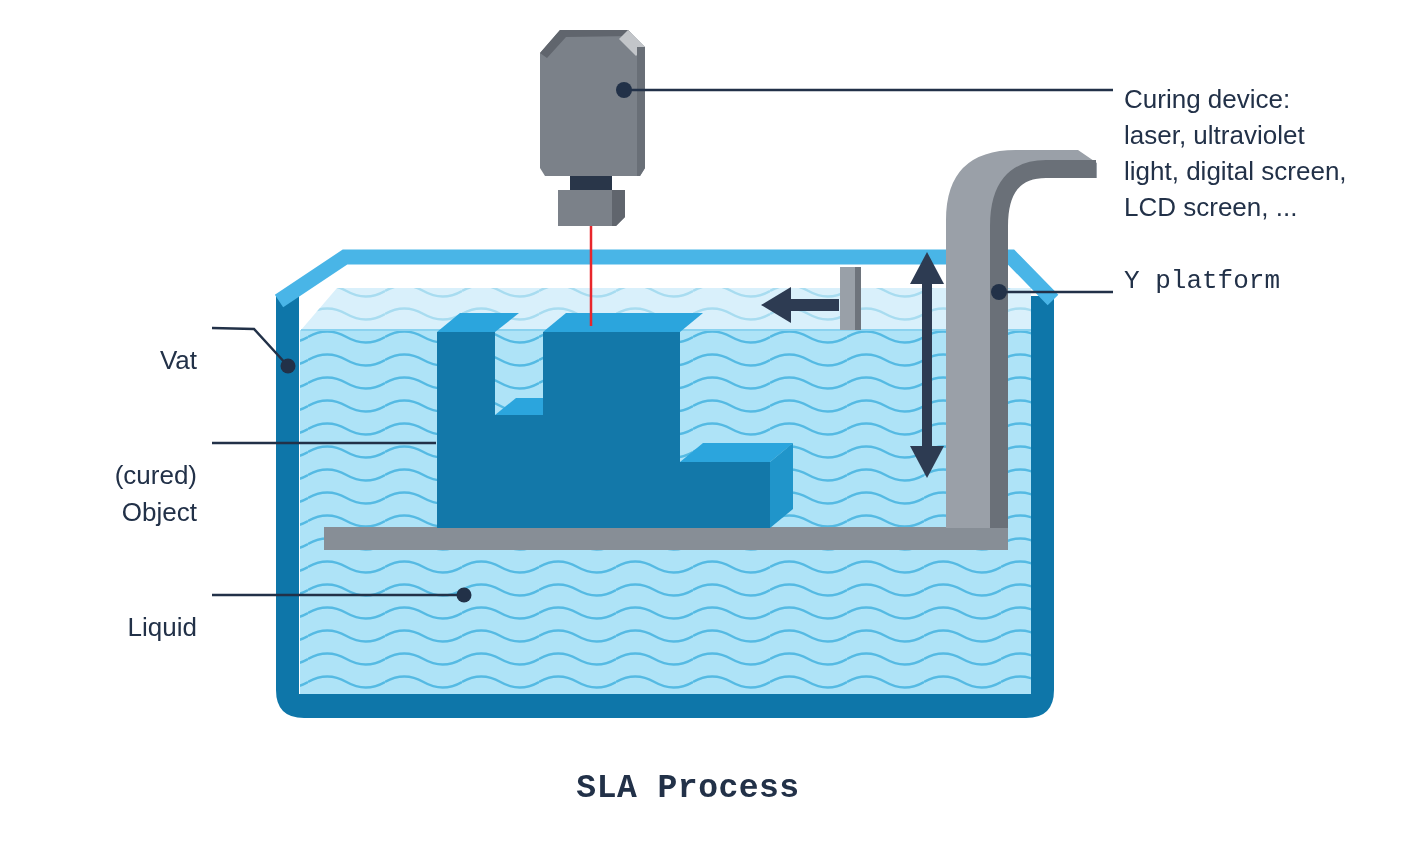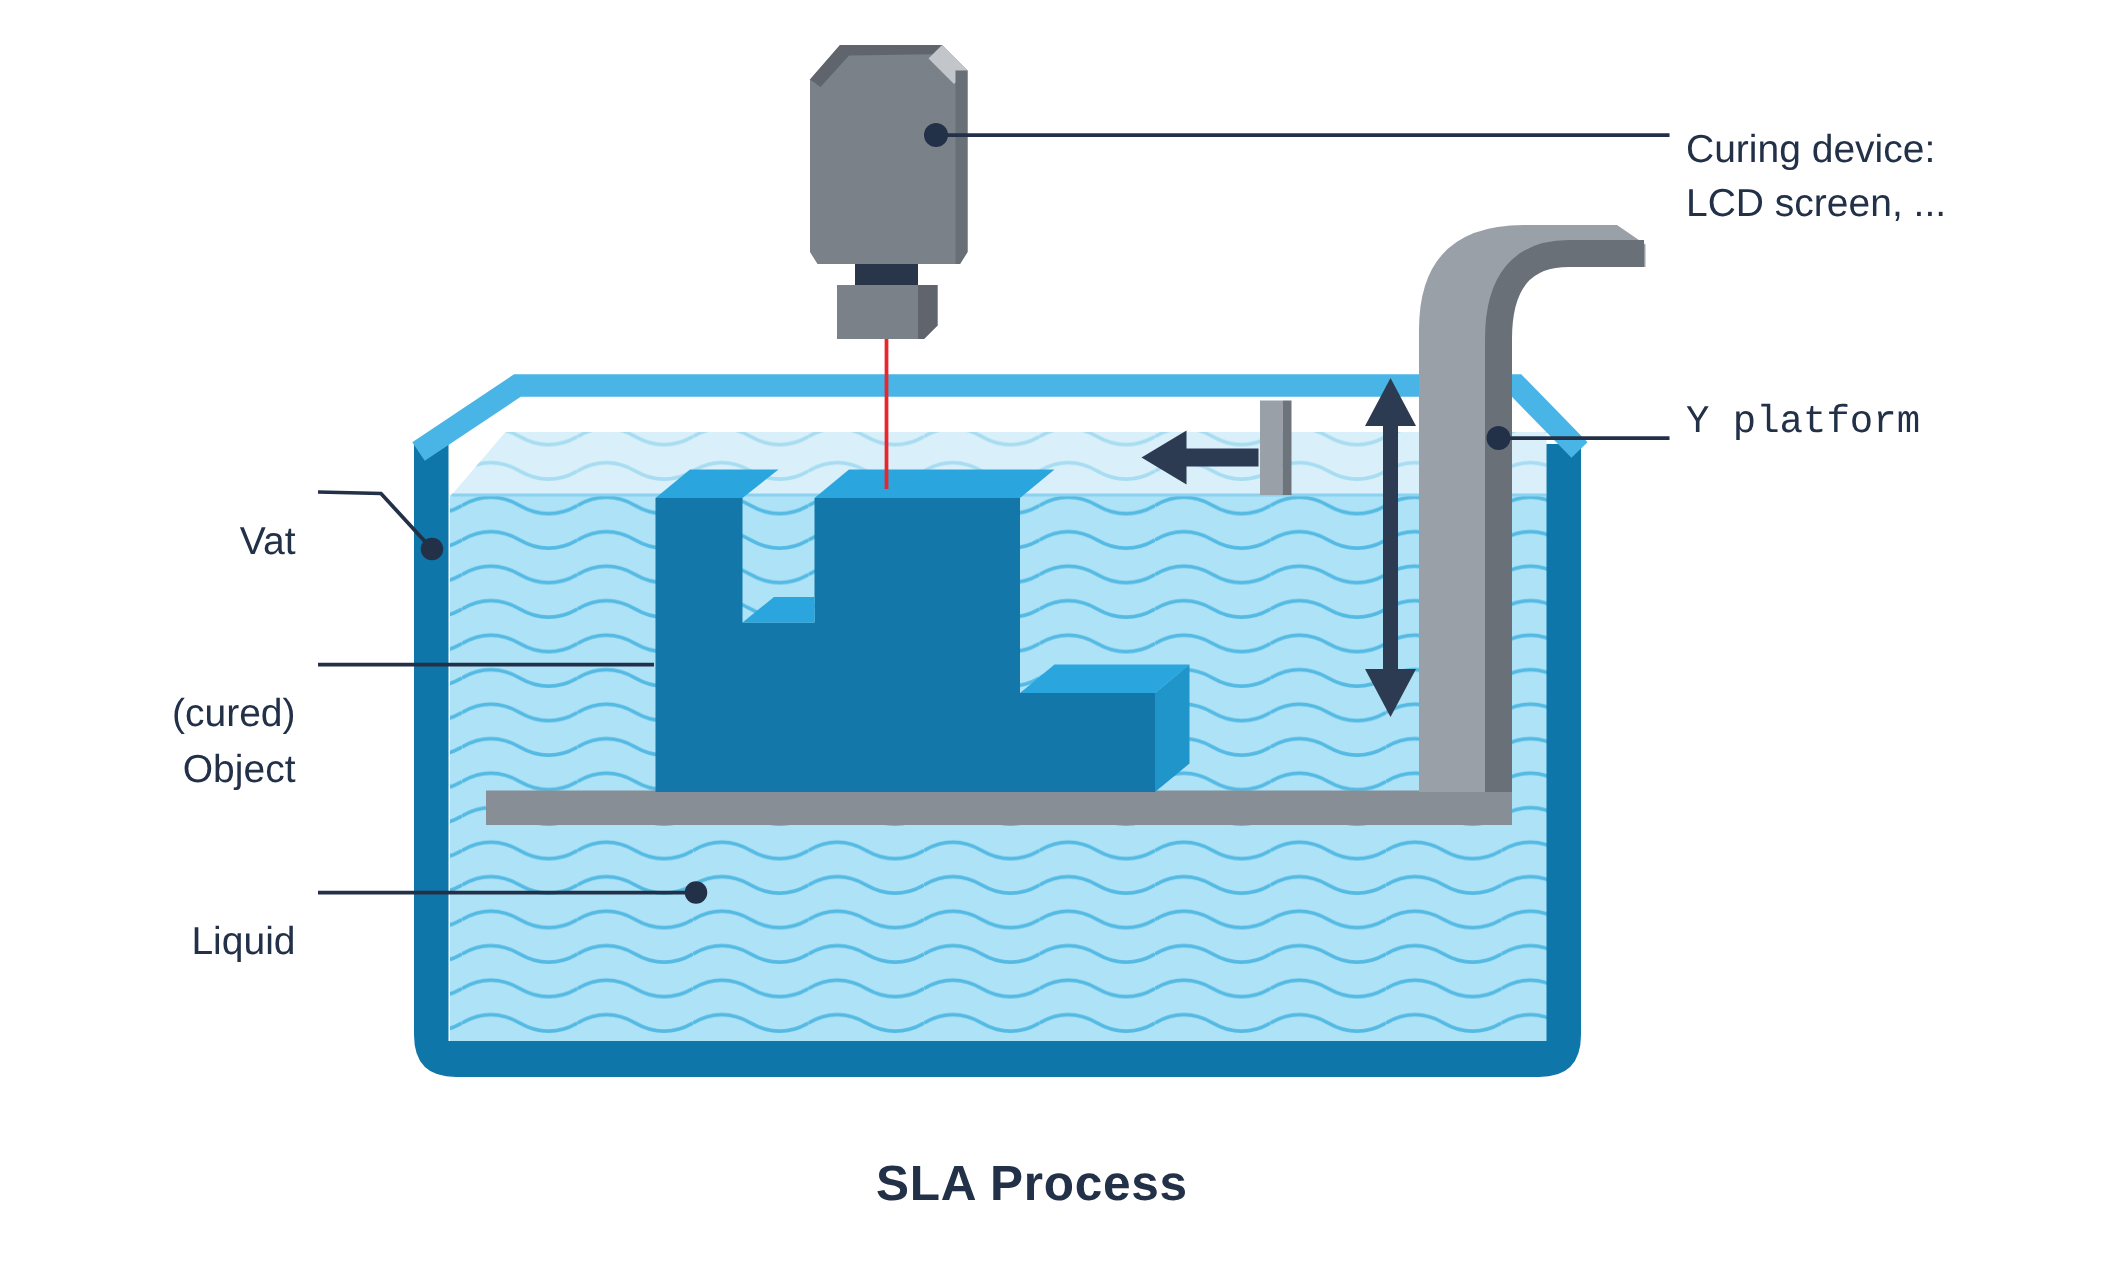--- a/index.html
+++ b/index.html
@@ -8,21 +8,21 @@
     overflow:hidden;font-family:"Liberation Sans",sans-serif;
   }
   .stage svg{position:absolute;left:0;top:0;}
   .lbl{
     position:absolute;color:var(--text,#223148);font-size:26px;line-height:36px;
     white-space:nowrap;
   }
   .lbl.right{text-align:right;margin-top:32px;}
   .title{
     position:absolute;color:var(--text,#223148);font-size:33px;font-weight:bold;
-    text-align:center;letter-spacing:.5px;
+    text-align:center;letter-spacing:.5px;font-family:Liberation Mono, monospace;
   }
 </style>
 </head>
 <body>
 
 <div class="stage">
 
   <svg width="1401" height="843" viewBox="0 0 1401 843">
     <defs>
       <pattern id="wavesMain" width="77" height="23" patternUnits="userSpaceOnUse">
@@ -101,20 +101,22 @@
     <g style="fill:var(--connector,#223148)">
       <circle cx="624" cy="90" r="8"></circle>
       <circle cx="999" cy="292" r="8"></circle>
       <circle cx="288" cy="366" r="7.5"></circle>
       <circle cx="464" cy="595" r="7.5"></circle>
     </g>
   </svg>
 
   <div class="lbl" style="left:1124px;top:81px;">
     <div>Curing device:</div>
+    <div>laser, ultraviolet</div>
+    <div>light, digital screen,</div>
     <div>LCD screen, ...</div>
   </div>
 
   <div class="lbl" style="left:1124px;top:263px;font-family:Liberation Mono, monospace;">Y platform</div>
 
   <div class="lbl right" style="left:50px;top:310px;width:147px;">Vat</div>
 
   <div class="lbl right" style="left:20px;top:425px;width:177px;line-height:37px;">
     <div>(cured)</div>
     <div>Object</div>

